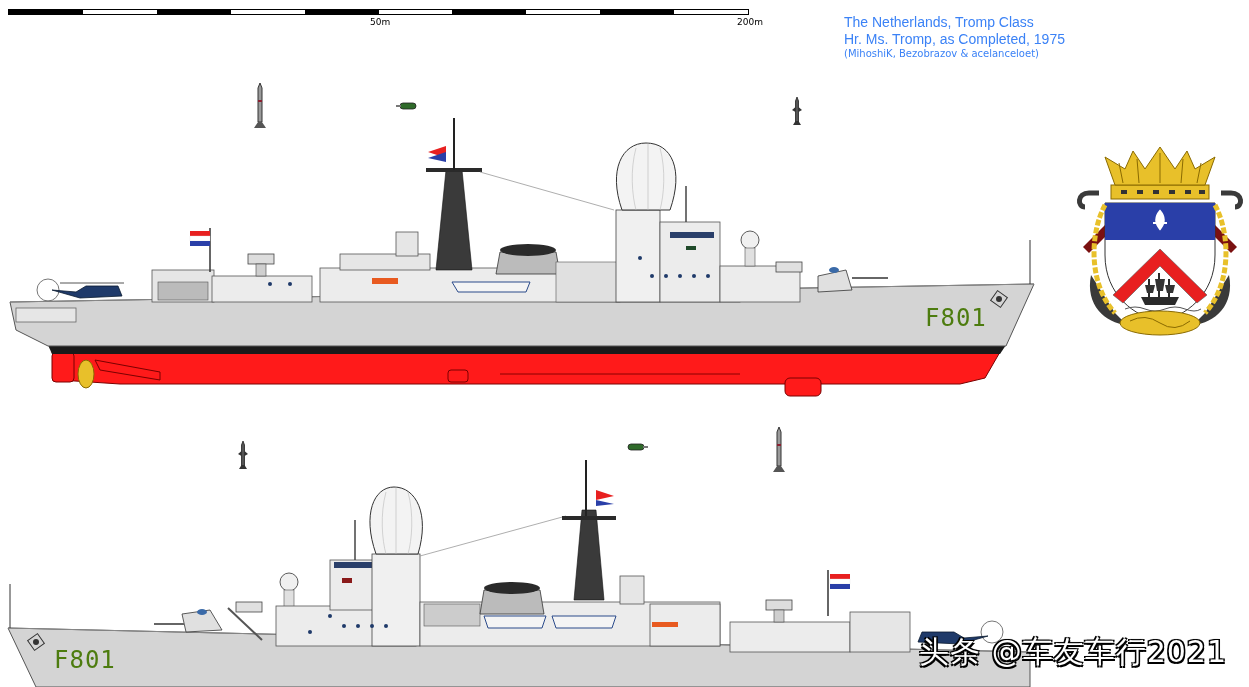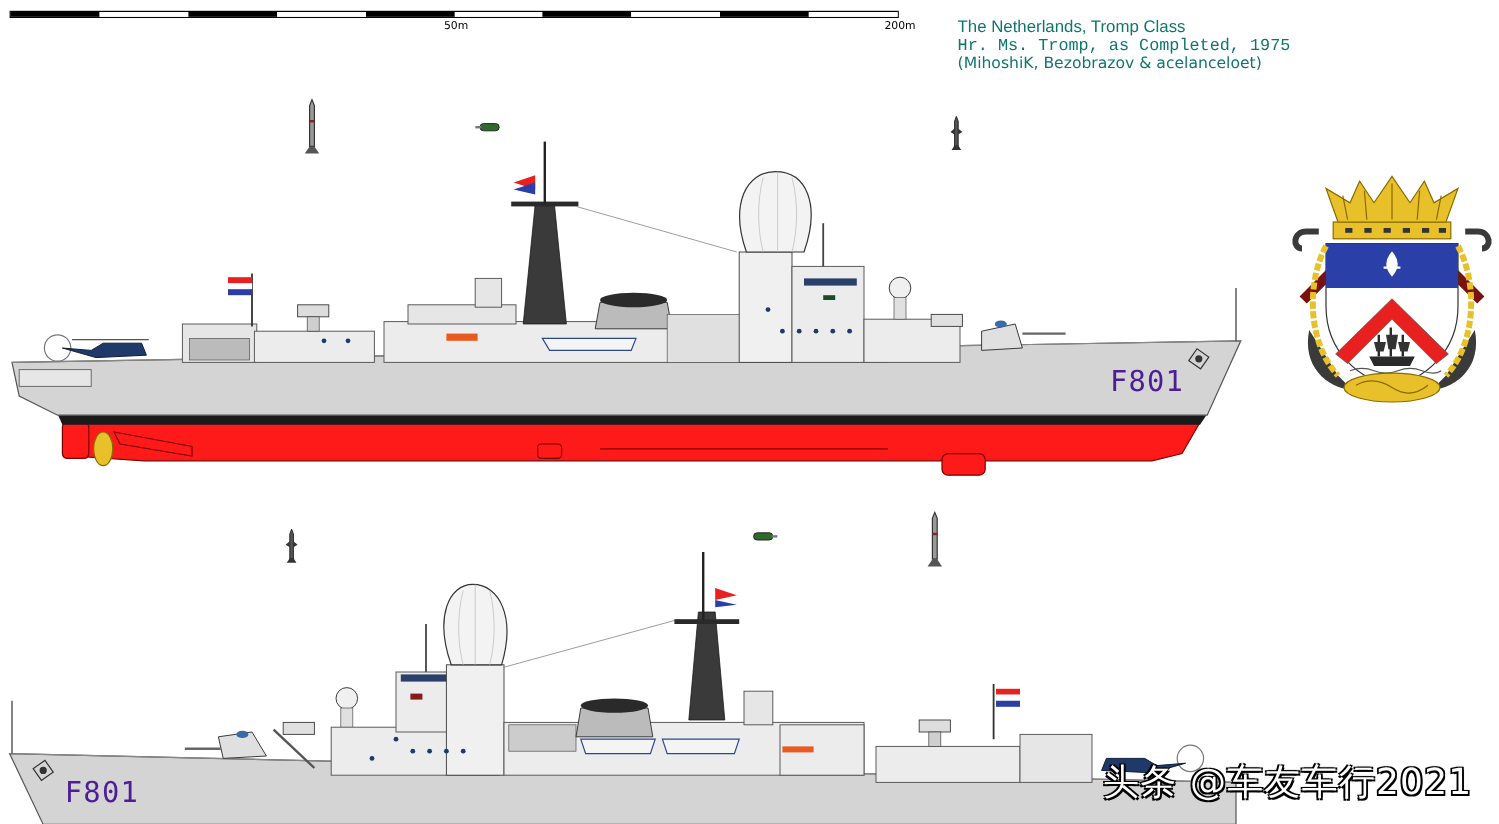--- a/index.html
+++ b/index.html
@@ -3,25 +3,25 @@
   <meta charset="utf-8">
   <style>
     html, body { margin: 0; padding: 0; background: #ffffff; }
     body { width: 1249px; height: 687px; position: relative; overflow: hidden; font-family: "DejaVu Sans", sans-serif; }
     .abs { position: absolute; }
     .scalebar { left: 8px; top: 9px; width: 494px; height: 6px; display: flex; border: 1px solid #000; box-sizing: border-box; }
     .scalebar .seg { flex: 1; height: 100%; }
     .scalebar .seg.b { background: #000; }
     .scalebar .seg.w { background: #fff; }
     .scale-label { font-size: 9px; color: #000; top: 17px; font-family: "DejaVu Sans", sans-serif; }
-    .title-block { left: 798px; top: 14px; color: #0f766e; }
+    .title-block { left: 844px; top: 14px; color: #3b82f6; }
     .title-block .l1 { font-size: 14px; line-height: 17px; font-family: "Liberation Sans", sans-serif; }
-    .title-block .l2 { font-size: 14px; line-height: 17px; font-family: Liberation Mono, monospace; }
-    .title-block .l3 { font-size: 13px; line-height: 12px; font-family: "DejaVu Sans", sans-serif; }
-    .hull-code { font-family: "DejaVu Sans Mono", monospace; font-size: 24px; color: #4c1d95; letter-spacing: 1px; }
+    .title-block .l2 { font-size: 14px; line-height: 17px; font-family: Liberation Sans, sans-serif; text-align: center; }
+    .title-block .l3 { font-size: 10px; line-height: 12px; font-family: "DejaVu Sans", sans-serif; }
+    .hull-code { font-family: "DejaVu Sans Mono", monospace; font-size: 24px; color: #4d7c0f; letter-spacing: 1px; }
     .watermark { right: 22px; bottom: 14px; font-size: 30px; color: #ffffff; font-family: "DejaVu Sans", sans-serif;
       text-shadow: -1.5px -1.5px 0 #000, 1.5px -1.5px 0 #000, -1.5px 1.5px 0 #000, 1.5px 1.5px 0 #000, 0 0 2px #000; letter-spacing: 1px; margin-top: 12px; }
     svg { display: block; }
   </style>
 </head>
 <body>
 
 <div class="abs scalebar" style="width:741px;">
   <div class="seg b"></div>
   <div class="seg w"></div>

